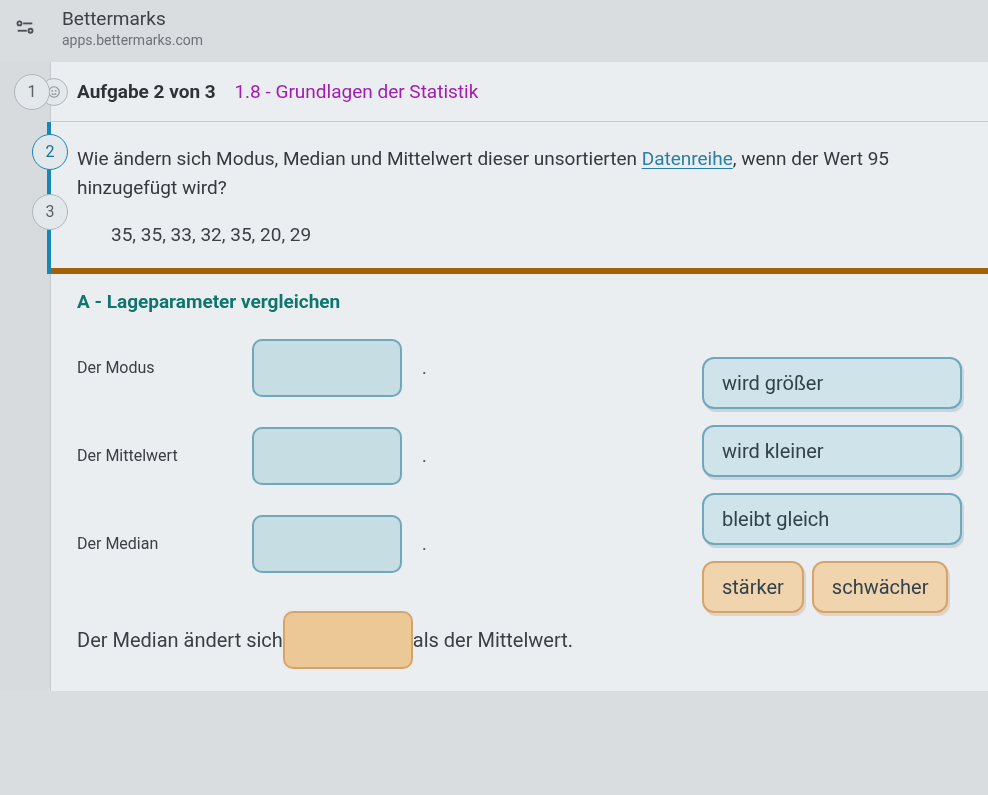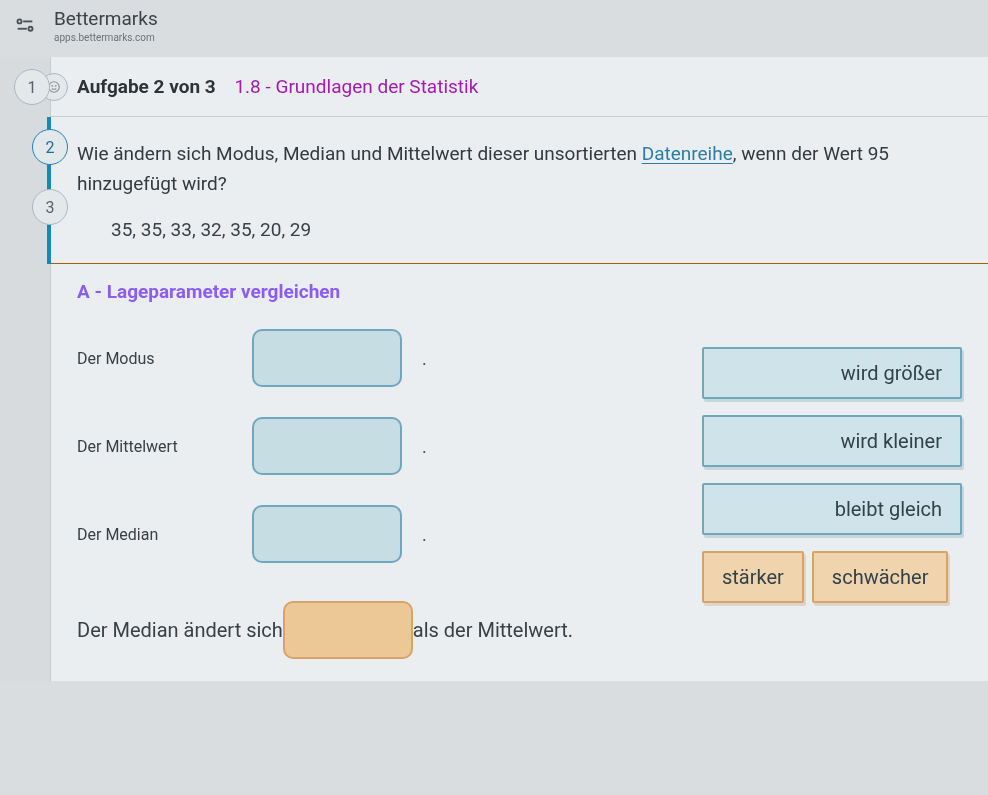--- a/index.html
+++ b/index.html
@@ -8,31 +8,31 @@
     width: 988px; height: 795px;
     font-family: -apple-system, BlinkMacSystemFont, "Segoe UI", Roboto, Arial, sans-serif;
     background: #d9dde0;
     color: #3a3f44;
     overflow: hidden;
   }
   
   .titlebar {
     display: flex; align-items: center;
     padding: 8px 16px 14px 12px;
-    gap: 16px;
+    gap: 24px;
     background: #d9dde0;
   }
   .site-icon {
     width: 26px; height: 26px;
     display: flex; align-items: center; justify-content: center;
     color: #4b5054;
   }
   .site-text { display: flex; flex-direction: column; line-height: 1.15; }
   .site-title { font-size: 19px; color: #3d4247; }
-  .site-url   { font-size: 10px; color: #6c7277; margin-top: 2px; }
+  .site-url   { font-size: 14px; color: #6c7277; margin-top: 2px; }
 
   
   .body-row { display: flex; align-items: stretch; }
 
   .stepcol {
     width: 50px;
     padding-top: 12px;
     display: flex; flex-direction: column;
     gap: 24px;
     align-items: flex-end;
@@ -87,31 +87,31 @@
   }
   .term-link {
     color: #2a7ea3;
     text-decoration: underline;
     text-underline-offset: 3px;
   }
   .dataset {
     padding: 6px 26px 22px 60px;
     font-size: 19px;
     color: #3a4045;
-    border-bottom: 1px solid #a16207;
+    border-bottom: 6px solid #a16207;
   }
 
   
   .task {
     padding: 16px 26px 22px 26px;
     font-size: 19px;
   }
   .task-title {
     font-weight: 700;
-    color: #8b5cf6;
+    color: #0f766e;
     border-bottom: 0;
     margin-bottom: 26px;
     font-size: 19px;
   }
 
   .task-body {
     display: flex;
     align-items: flex-start;
     gap: 30px;
   }
@@ -138,24 +138,24 @@
   .chips {
     width: 260px;
     display:flex; flex-direction:column;
     gap: 16px;
     padding-top: 18px;
   }
   .chip {
     border: 2px solid #6fa7bb;
     background: #cfe3ea;
     color: #33424a;
-    border-radius: 2px;
+    border-radius: 12px;
     padding: 12px 18px;
     font-size: 20px;
-    text-align: right;
+    text-align: left;
     box-shadow: 2px 3px 0 rgba(100,140,160,.25);
     cursor: grab;
     user-select: none;
   }
   .chip-row { display:flex; gap:8px; }
   .chip.orange {
     border-color: #d7a36b;
     background: #efd4ae;
     box-shadow: 2px 3px 0 rgba(180,140,90,.25);
   }

